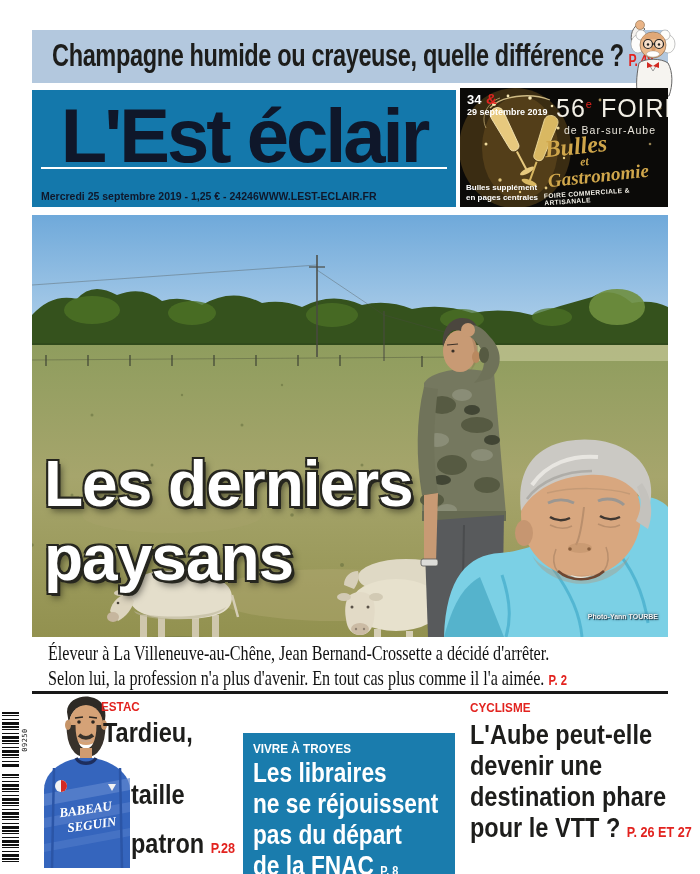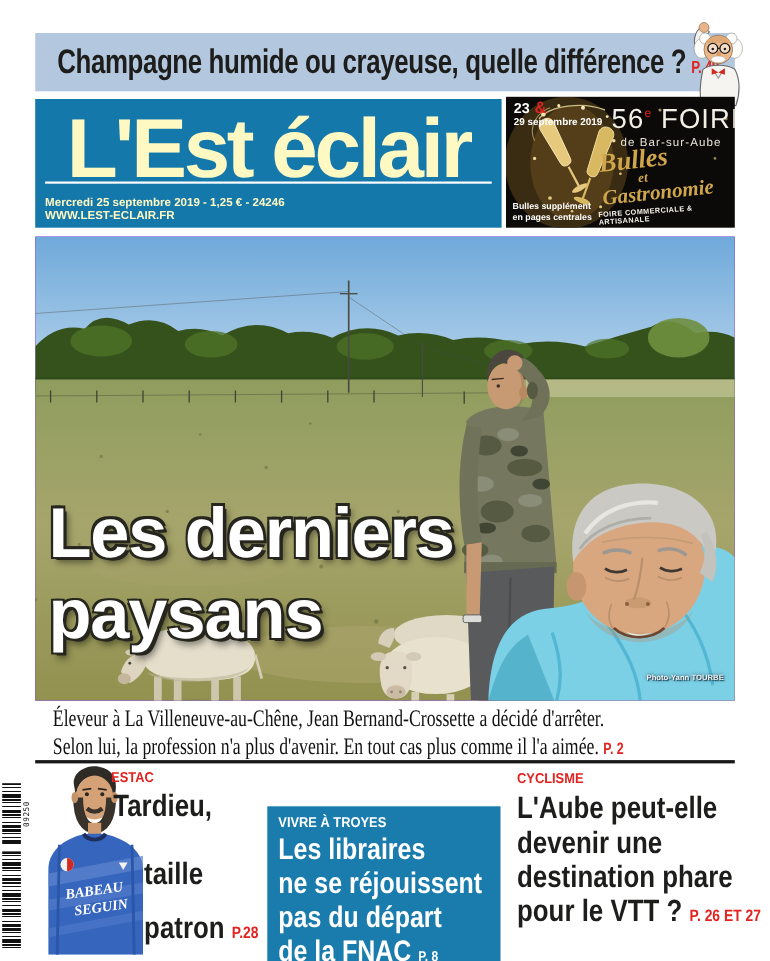--- a/index.html
+++ b/index.html
@@ -10,25 +10,25 @@
   .ref{color:#e2231f;font-weight:bold;}
 
   
   .top-banner{left:32px;top:30px;width:636px;height:53px;background:#b3c8de;}
   .top-banner .txt{position:absolute;left:20px;top:8px;font-size:31px;font-weight:bold;
         letter-spacing:-.5px;white-space:nowrap;transform:scaleX(.76);transform-origin:0 0;color:#1d1d1b;}
   .top-banner .txt .ref{font-size:16px;margin-left:6px;}
   .prof{position:absolute;left:596px;top:-13px;width:50px;height:80px;}
 
   
-  .masthead{left:32px;top:90px;width:424px;height:117px;background:#1478ab;color:#fef9c3;}
+  .masthead{left:32px;top:90px;width:424px;height:117px;background:#1478ab;color:#0f172a;}
   .masthead .title{position:absolute;left:0;right:0;top:0;text-align:center;
         font-size:76px;font-weight:bold;letter-spacing:-3px;line-height:92px;}
   .masthead .mrow{position:absolute;left:9px;right:9px;bottom:5px;border-top:2px solid #fff;
-        padding-top:11px;display:flex;justify-content:flex-start;font-size:10.5px;font-weight:bold;flex-direction:column;}
+        padding-top:21px;display:flex;justify-content:flex-start;font-size:10.5px;font-weight:bold;}
 
   
   .ad{left:460px;top:88px;width:208px;height:119px;background:#0b0a08;color:#fff;overflow:hidden;}
   .ad svg{position:absolute;left:0;top:0;}
   .ad .dates{position:absolute;left:7px;top:4px;line-height:13px;font-weight:bold;}
   .ad .dates .d1{font-size:13px;}
   .ad .dates .amp{color:#e2231f;font-size:15px;}
   .ad .dates .d2{font-size:9px;display:block;}
   .ad .fair{position:absolute;left:96px;top:6px;font-size:25px;letter-spacing:1px;color:#f2efe6;white-space:nowrap;}
   .ad .fair sup{font-size:11px;color:#e2231f;}
@@ -156,21 +156,21 @@
         <circle cx="26" cy="56" r="1.5" fill="#eeda9c"></circle>
       <circle cx="40" cy="92" r="1.7" fill="#e4c87e"></circle>
         <circle cx="86" cy="100" r="1.4" fill="#e4c87e"></circle>
       <circle cx="104" cy="70" r="1.2" fill="#e4c87e"></circle>
         <circle cx="60" cy="104" r="1.2" fill="#e4c87e"></circle>
       <circle cx="140" cy="12" r="1.4" fill="#cdb271" opacity=".8"></circle>
         <circle cx="190" cy="56" r="1.3" fill="#cdb271" opacity=".7"></circle>
       <circle cx="200" cy="20" r="1.6" fill="#cdb271" opacity=".6"></circle>
     </svg>
     <div class="dates">
-      <span class="d1">23</span>
+      <span class="d1">34</span>
       <span class="amp">&amp;</span>
       <span class="d2">29 septembre 2019</span>
     </div>
     <div class="fair">
       <span>56</span><sup>e</sup>
       <span>FOIRE</span>
     </div>
     <div class="fair-loc">de Bar-sur-Aube</div>
     <div class="script">
       <div class="s1">Bulles</div>

